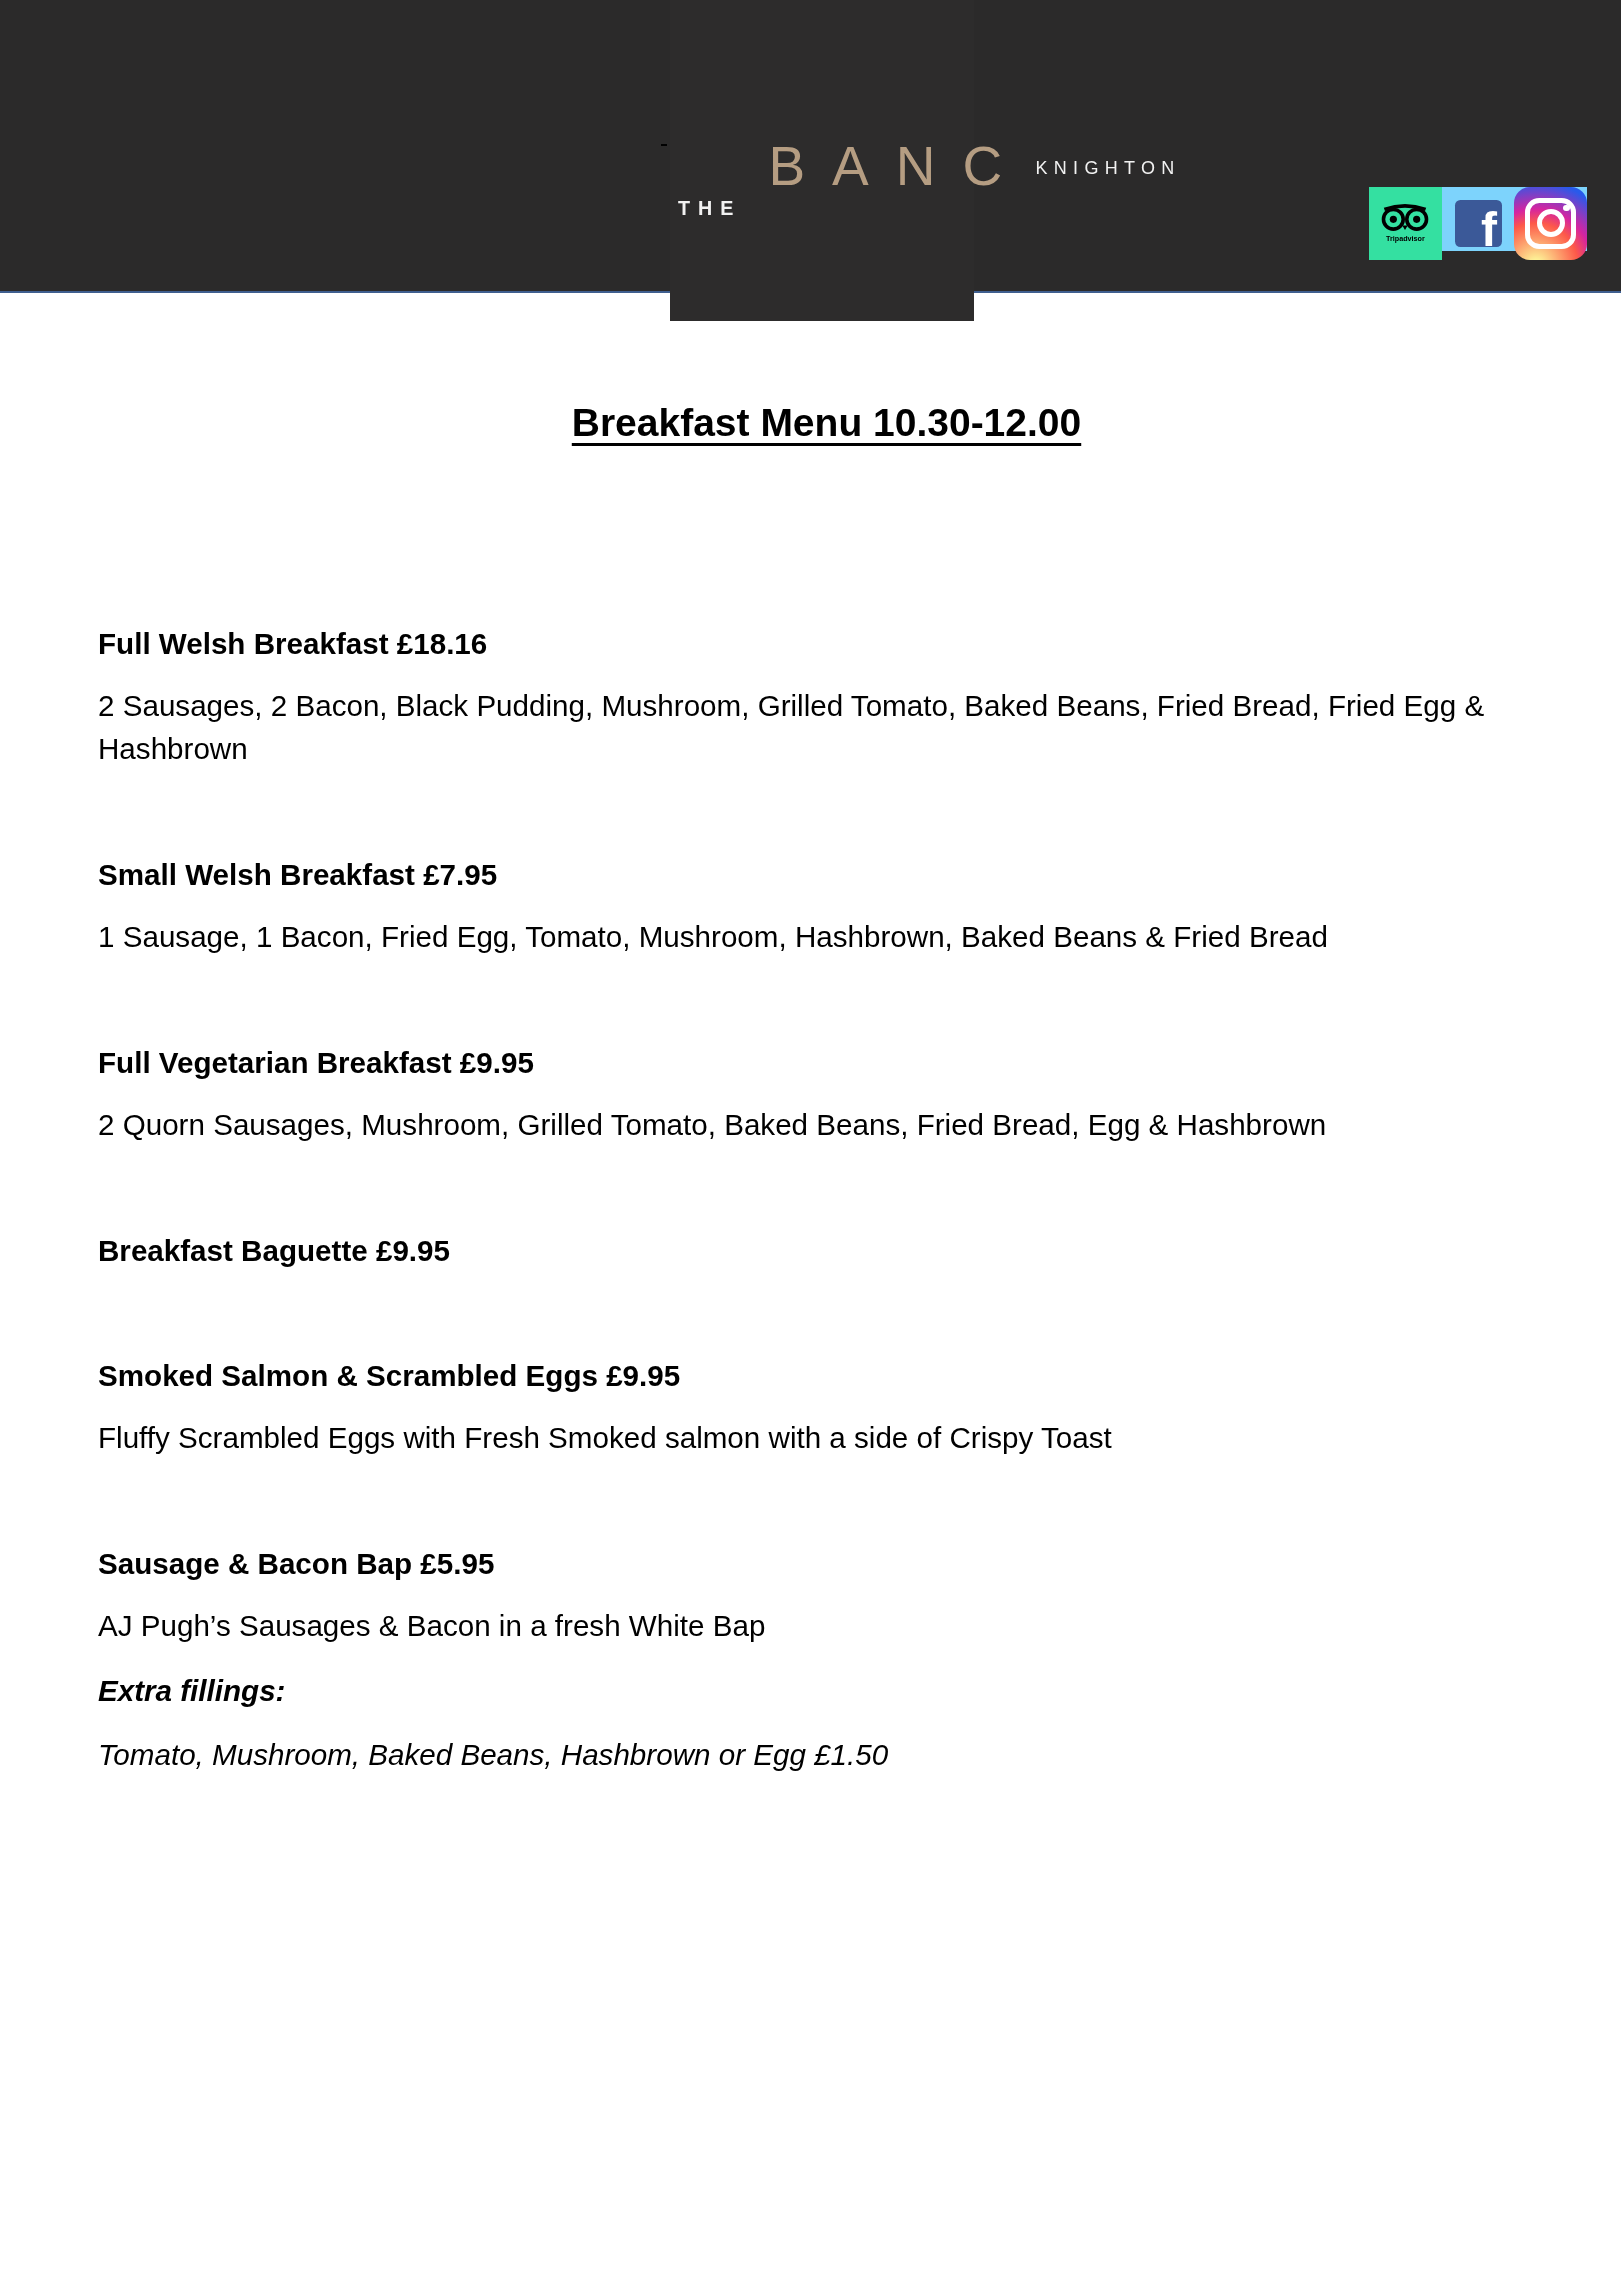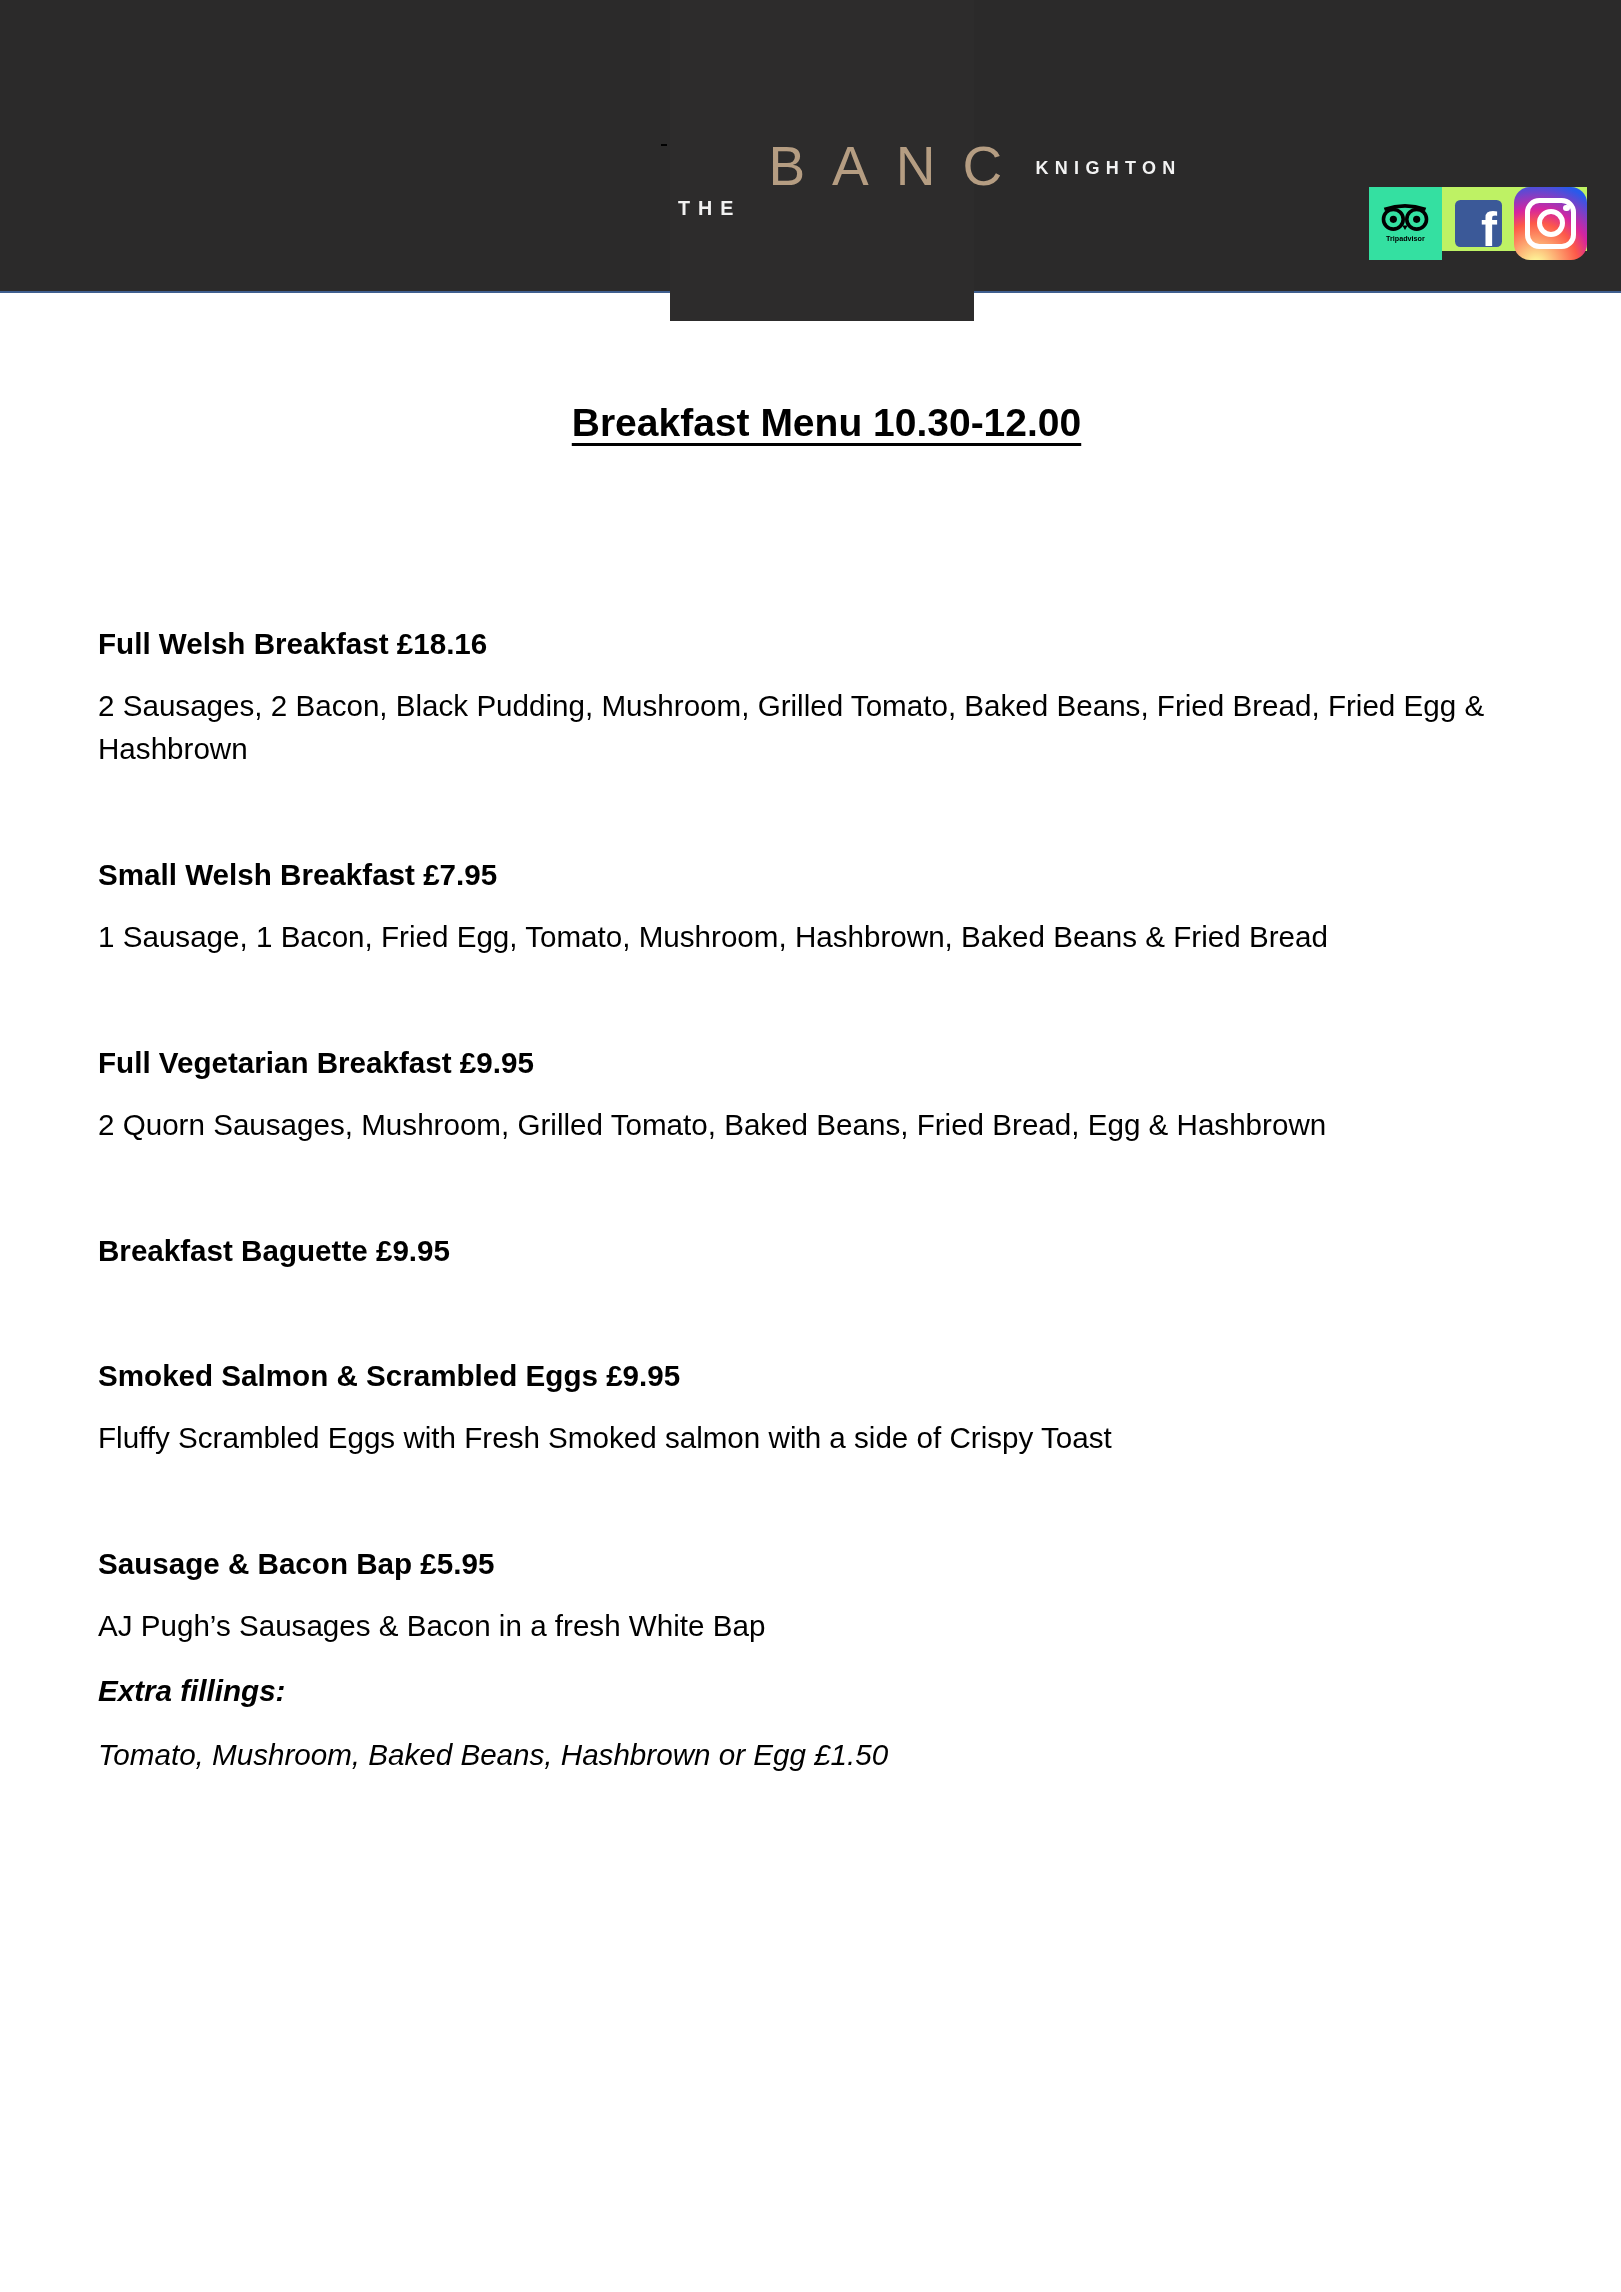--- a/index.html
+++ b/index.html
@@ -21,30 +21,30 @@
       font-size: 19.7px; letter-spacing: 8px; padding-left: 8px;
     }
     .logo-banc {
       margin-top: 11px; color: #b59d82; font-size: 55px; line-height: 73px;
       letter-spacing: 27px; padding-left: 27px; font-weight: normal;
     }
     .logo-rule {
       margin-top: 14.3px; width: 56px; height: 2.7px; background: #e8e8e8;
     }
     .logo-knighton {
-      margin-top: 16px; color: #f2f2f2; font-weight: bold;
+      margin-top: 16px; color: #f2f2f2; font-weight: normal;
       font-size: 18px; letter-spacing: 6.3px; padding-left: 6.3px;
     }
     .dash-mark {
       position: absolute; left: 661px; top: 144px; width: 6.3px; height: 1.8px; background: #000;
     }
 
     .social {
       position: absolute; left: 1369px; top: 187px; width: 218px; height: 64px;
-      display: flex; background: #bef264;
+      display: flex; background: #7dd3fc;
     }
     .tripadvisor {
       width: 73px; height: 73px; background: #34e0a1;
       display: flex; flex-direction: column; align-items: center; justify-content: center;
     }
     .tripadvisor .owl { width: 52px; height: 27px; }
     .tripadvisor .tlabel { font-size: 7.2px; font-weight: bold; color: #000; margin-top: 2.7px; }
     .facebook {
       width: 73px; height: 73px; display: flex; align-items: center; justify-content: center;
     }

